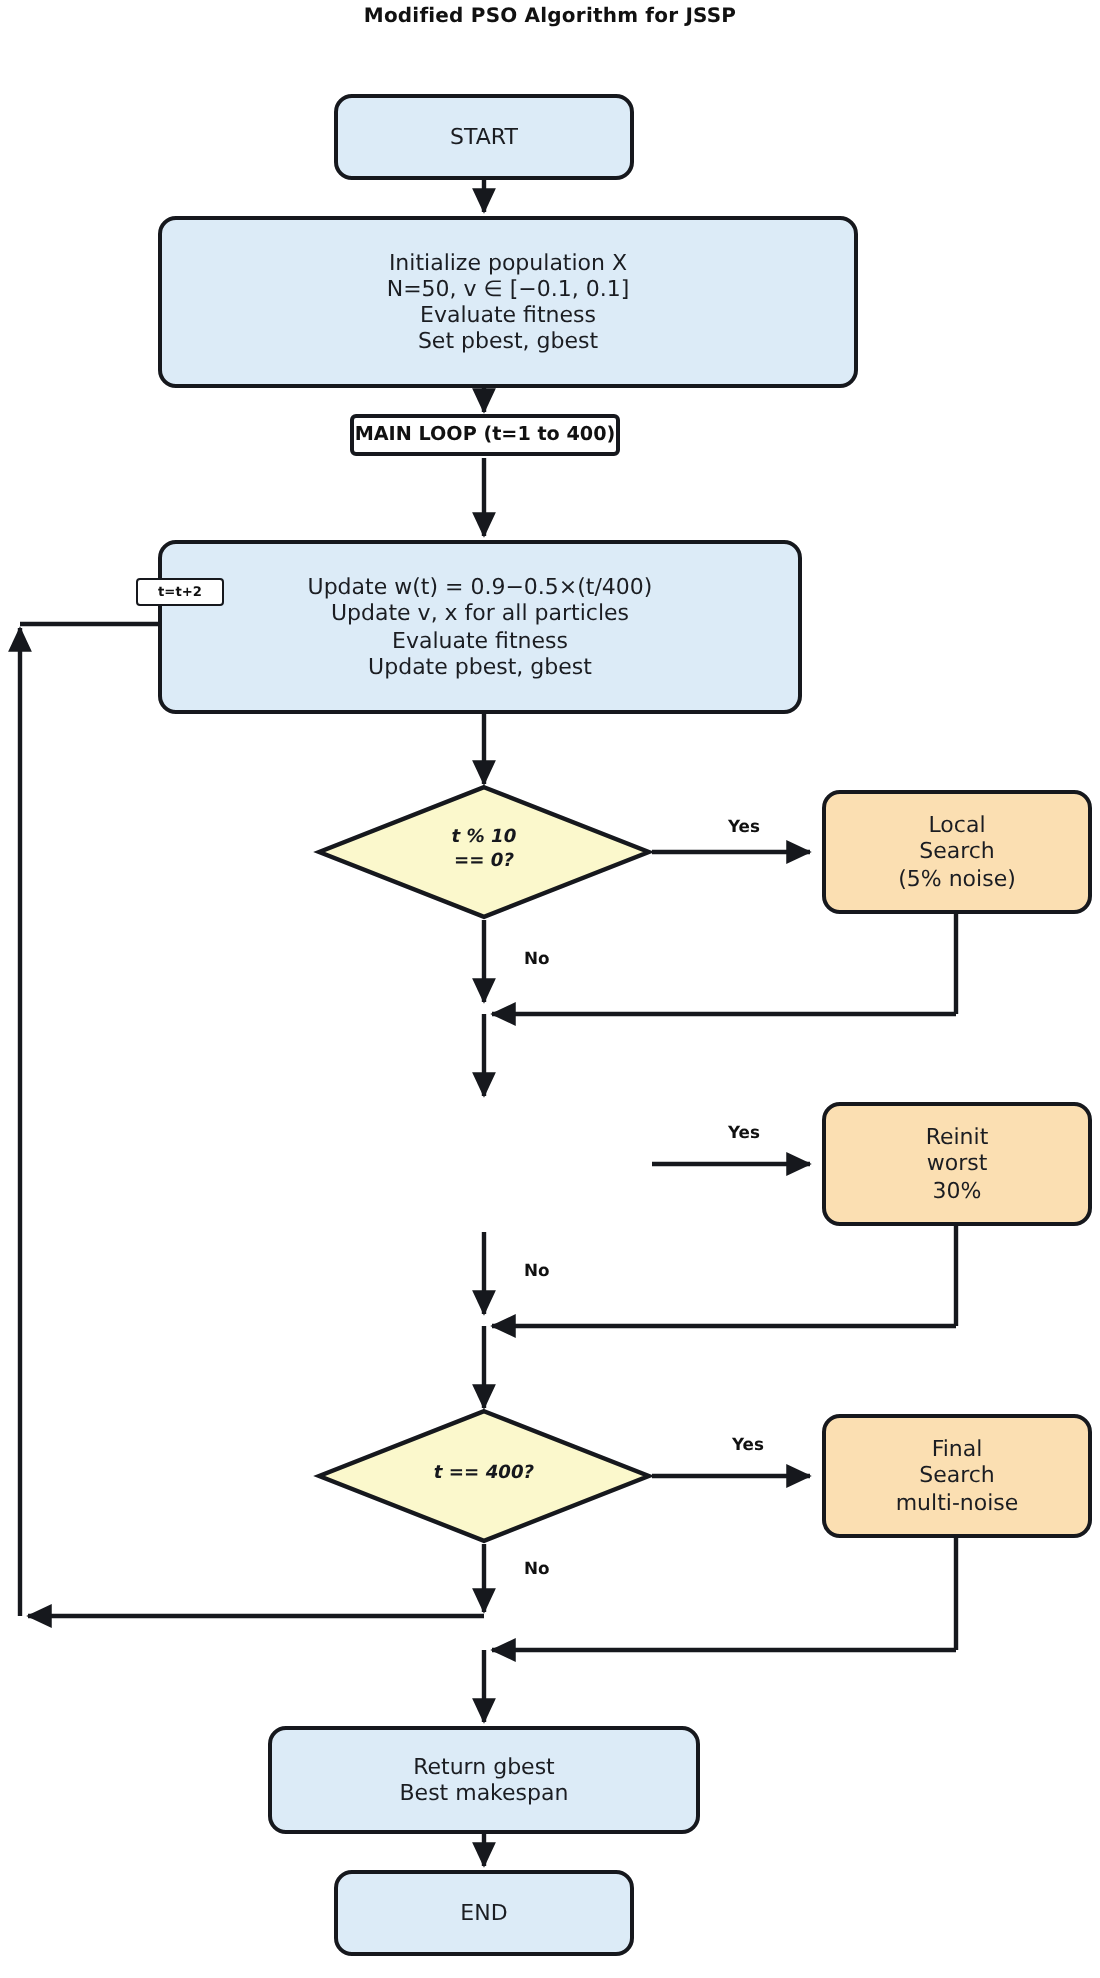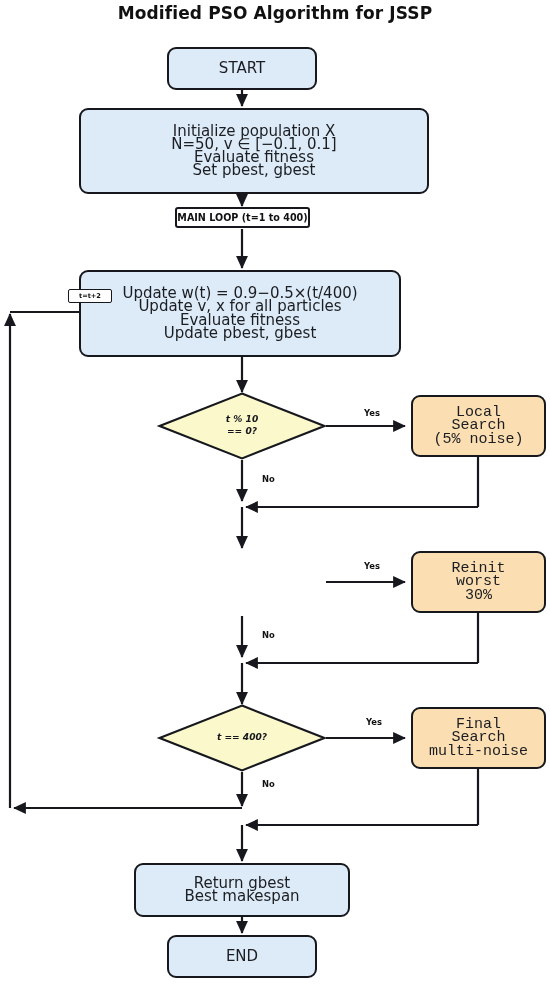--- a/index.html
+++ b/index.html
@@ -18,43 +18,43 @@
     overflow: hidden;
   }
 
   
   .chart-title {
     position: absolute;
     left: 0;
     top: 3px;
     width: 550px;
     text-align: center;
-    font-size: 17px;
+    font-size: 10px;
     font-weight: bold;
     color: #111111;
     letter-spacing: 0.1px;
   }
 
   
   .node {
     position: absolute;
     box-sizing: border-box;
     display: flex;
     align-items: center;
     justify-content: center;
     text-align: center;
     border: 2.2px solid #16181d;
     border-radius: 9px;
     color: #1b1d22;
-    font-size: 15px;
+    font-size: 11px;
     line-height: 13.2px;
     white-space: pre-line;
   }
   .node.blue   { background: #dcebf7; }
-  .node.orange { background: #fbdfb2; font-family: Liberation Mono, monospace; }
+  .node.orange { background: #fbdfb2; }
 
   
   .banner {
     position: absolute;
     box-sizing: border-box;
     display: flex;
     align-items: center;
     justify-content: center;
     background: #ffffff;
     border: 2.2px solid #16181d;

